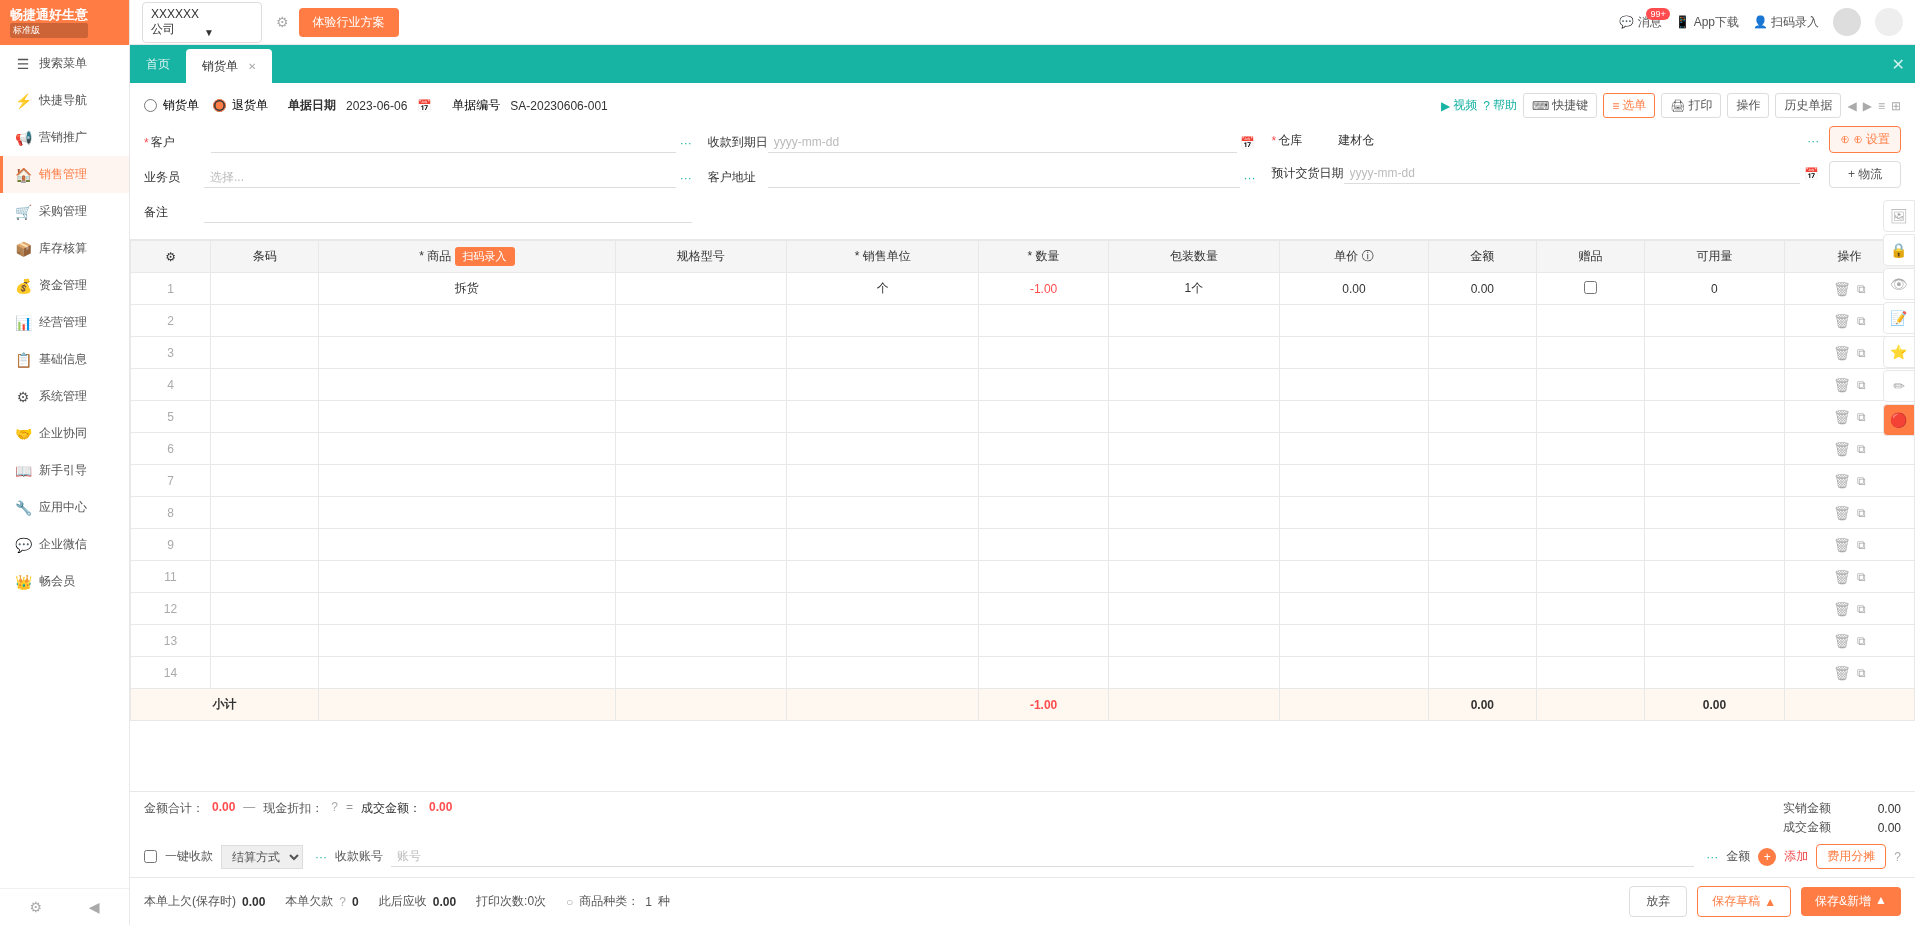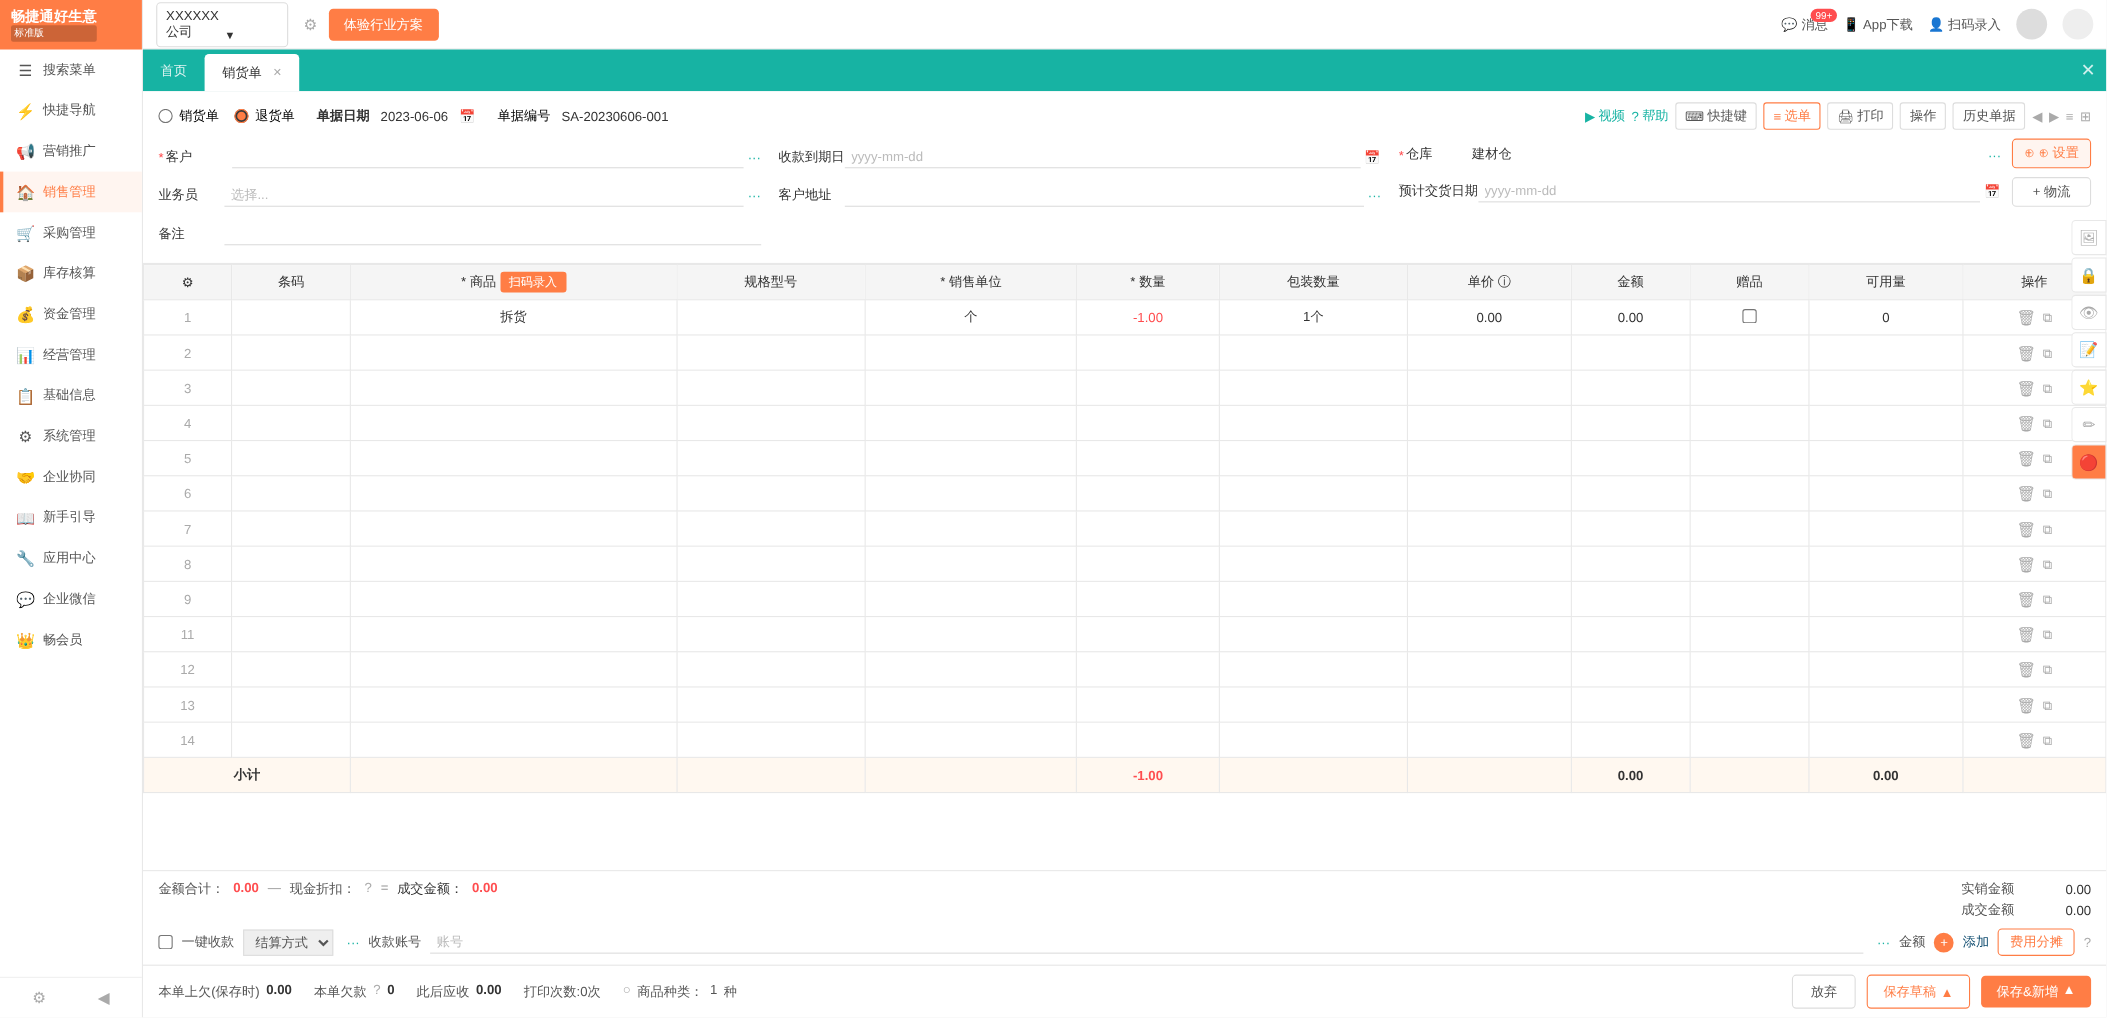--- a/index.html
+++ b/index.html
@@ -84,21 +84,21 @@
     .footer-label { color: #555; }
     .footer-value { color: #ff4d4f; font-weight: bold; }
     .footer-separator { color: #999; }
     .footer-total { color: #333; }
     .add-btn { background: #17b3a3; color: #fff; border: none; border-radius: 50%; width: 18px; height: 18px; cursor: pointer; font-size: 14px; display: flex; align-items: center; justify-content: center; }
     .fee-btn { border: 1px solid #ff7d45; color: #ff7d45; background: #fff; border-radius: 4px; padding: 3px 10px; cursor: pointer; }
     .help-icon { color: #aaa; cursor: pointer; }
 
     
     .bottom-bar { background: #fff; border-top: 1px solid #e8e8e8; padding: 8px 14px; display: flex; align-items: center; gap: 20px; flex-shrink: 0; }
-    .bottom-info { display: flex; align-items: flex-start; gap: 6px; color: #555; }
+    .bottom-info { display: flex; align-items: center; gap: 6px; color: #555; }
     .bottom-value { color: #333; font-weight: bold; }
     .bottom-actions { margin-left: auto; display: flex; align-items: center; gap: 10px; }
     .discard-btn { border: 1px solid #ddd; background: #fff; border-radius: 4px; padding: 6px 16px; cursor: pointer; color: #555; }
     .draft-btn { background: #fff; border: 1px solid #ff7d45; color: #ff7d45; border-radius: 4px; padding: 6px 14px; cursor: pointer; display: flex; align-items: center; gap: 4px; }
     .save-btn { background: #ff7d45; color: #fff; border: none; border-radius: 4px; padding: 6px 14px; cursor: pointer; display: flex; align-items: flex-start; gap: 4px; }
     .summary-amount { color: #333; min-width: 60px; text-align: right; }
 
     
     .right-floating { position: fixed; right: 0; top: 200px; display: flex; flex-direction: column; gap: 2px; z-index: 100; }
     .float-icon { background: #fff; border: 1px solid #e8e8e8; width: 32px; height: 32px; display: flex; align-items: center; justify-content: center; cursor: pointer; color: #aaa; font-size: 14px; border-radius: 4px 0 0 4px; }
@@ -651,21 +651,21 @@
         <span class="footer-label">一键收款</span>
         <select style="border:1px solid #ddd;padding:3px 6px;color:#555;min-width:80px;">
           <option>结算方式</option>
         </select>
         <span class="dots">···</span>
         <span class="footer-label">收款账号</span>
         <input class="form-input" style="width: 80px;" placeholder="账号">
         <span class="dots">···</span>
         <span class="footer-label">金额</span>
         <button class="add-btn" style="background:#ff7d45;color:#fff;border:none;border-radius:50%;width:18px;height:18px;cursor:pointer;font-size:12px;">+</button>
-        <span style="color:#0c4a6e;cursor:pointer;">添加</span>
+        <span style="color:#ef4444;cursor:pointer;">添加</span>
         <button class="fee-btn">费用分摊</button>
         <span class="help-icon">?</span>
       </div>
     </div>
 
     <div class="bottom-bar">
       <div class="bottom-info">
         <span>本单上欠(保存时)</span>
         <span class="bottom-value">0.00</span>
       </div>

